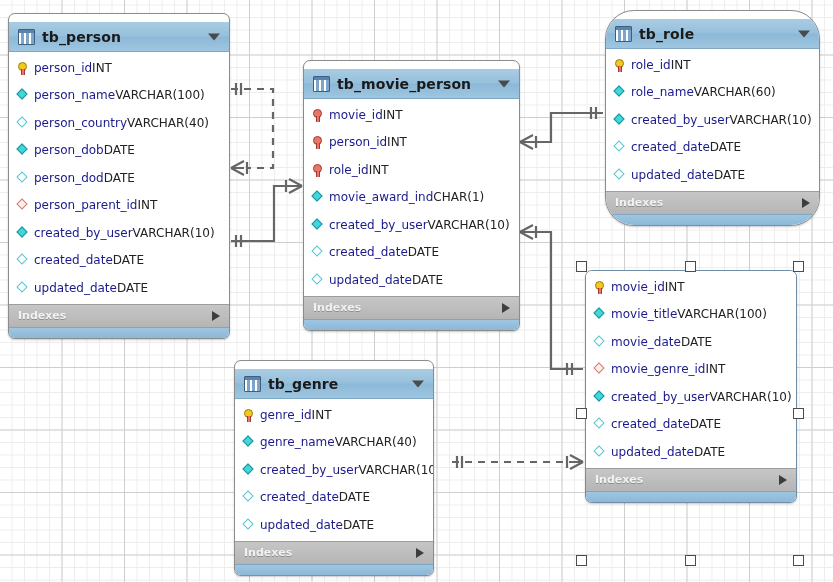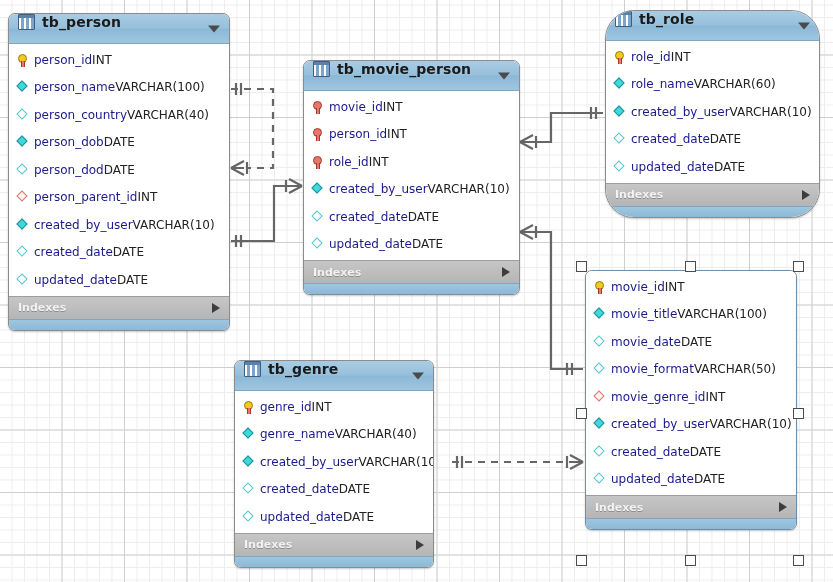--- a/index.html
+++ b/index.html
@@ -29,25 +29,26 @@
     box-sizing:border-box;
     border:1px solid #8c8c8c;
     border-radius:7px;
     background:#ffffff;
     box-shadow:0 1px 2px rgba(0,0,0,.22);
     overflow:hidden;
   }
   .tbl-hdr{
     height:30px;
     box-sizing:border-box;
-    display:flex;align-items:flex-start;
+    display:flex;align-items:center;
     padding:0 8px 0 9px;
     background:linear-gradient(to bottom,#a9cce3 0%,#97c0dc 48%,#8cb8d7 52%,#9ec6e0 100%);
     border-bottom:1px solid #7fa6c4;
     position:relative;
+    margin-top:8px;
   }
   .tbl-ico{
     width:15px;height:14px;margin-right:7px;flex:0 0 auto;
     border:1px solid #3f5d80;
     background:
       linear-gradient(to right,#ffffff 0 2px,#7da5cc 2px 5px,#ffffff 5px 7px,#7da5cc 7px 10px,#ffffff 10px 12px,#7da5cc 12px 13px);
     position:relative;border-radius:1px;
   }
   .tbl-ico::before{
     content:"";position:absolute;left:0;right:0;top:0;height:3px;background:#5b82ad;
@@ -275,20 +276,27 @@
         <span class="cico ico-keyr">
             <span class="ico-key"></span>
           </span>
         <span class="cname">role_id</span>
         <span class="ctype">INT</span>
       </div>
       <div class="col">
         <span class="cico">
             <span class="dia dia-fill"></span>
           </span>
+        <span class="cname">movie_award_ind</span>
+        <span class="ctype">CHAR(1)</span>
+      </div>
+      <div class="col">
+        <span class="cico">
+            <span class="dia dia-fill"></span>
+          </span>
         <span class="cname">created_by_user</span>
         <span class="ctype">VARCHAR(10)</span>
       </div>
       <div class="col">
         <span class="cico">
             <span class="dia dia-open"></span>
           </span>
         <span class="cname">created_date</span>
         <span class="ctype">DATE</span>
       </div>
@@ -422,27 +430,20 @@
           </span>
         <span class="cname">movie_title</span>
         <span class="ctype">VARCHAR(100)</span>
       </div>
       <div class="col">
         <span class="cico">
             <span class="dia dia-open"></span>
           </span>
         <span class="cname">movie_date</span>
         <span class="ctype">DATE</span>
-      </div>
-      <div class="col">
-        <span class="cico">
-            <span class="dia dia-open"></span>
-          </span>
-        <span class="cname">movie_format</span>
-        <span class="ctype">VARCHAR(50)</span>
       </div>
       <div class="col">
         <span class="cico">
             <span class="dia dia-fk"></span>
           </span>
         <span class="cname">movie_genre_id</span>
         <span class="ctype">INT</span>
       </div>
       <div class="col">
         <span class="cico">

